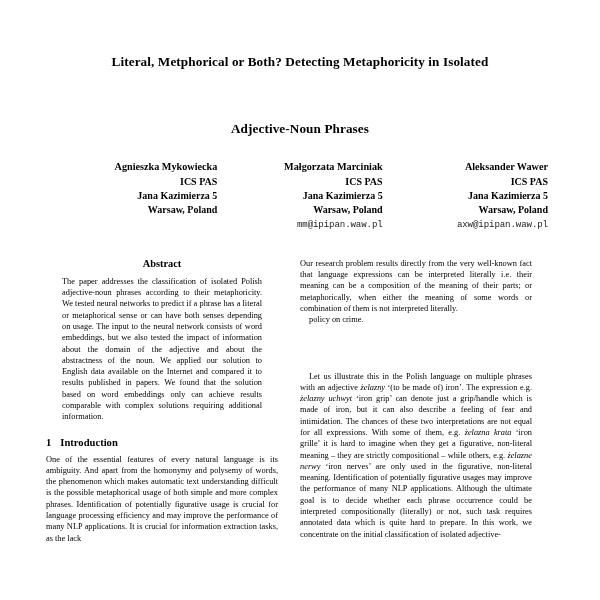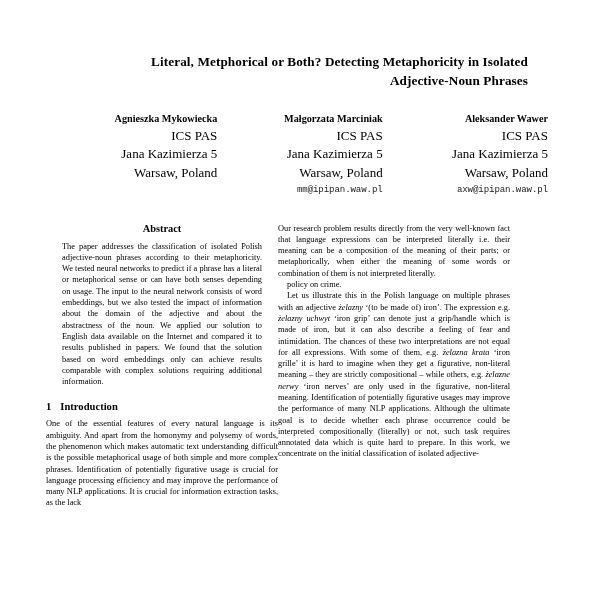--- a/index.html
+++ b/index.html
@@ -24,26 +24,26 @@
     overflow: hidden;
   }
 
   
   .title-block {
     padding: 52px 72px 0 72px;
   }
   .paper-title {
     font-size: 13.2px;
     font-weight: bold;
-    text-align: right;
+    text-align: center;
     line-height: 1.45;
     letter-spacing: 0.1px;
     margin: 0;
   }
-  .title-line-2 { display: block; }
+  .title-line-2 { display: block; margin-top: 48px; }
 
   
   .authors {
     display: flex;
     justify-content: center;
     margin-top: 22px;
     padding: 0 52px;
   }
   .author {
     flex: 1 1 0;
@@ -51,38 +51,40 @@
     line-height: 1.42;
   }
   .author-name {
     font-size: 10.2px;
     font-weight: bold;
     display: block;
   }
   .author-affil,
   .author-street,
   .author-city {
-    font-size: 13px;
+    font-size: 10px;
     display: block;
+    font-weight: bold;
   }
   .author-email {
     font-family: "Liberation Mono", "DejaVu Sans Mono", monospace;
     font-size: 9.1px;
     display: block;
     margin-top: 1.5px;
     letter-spacing: -0.1px;
     color: #222;
   }
 
   
   .columns {
     display: flex;
     margin-top: 26px;
     padding: 0 46px;
     box-sizing: border-box;
+    gap: 22px;
   }
   .col {
     width: 232px;
     box-sizing: border-box;
   }
 
   .abstract-wrap {
     padding: 0 16px;
   }
   .abstract-heading {
@@ -177,21 +179,21 @@
       <p class="body-text intro-first">One of the essential features of every natural language is its ambiguity. And apart from the homonymy and polysemy of words, the phenomenon which makes automatic text understanding difficult is the possible metaphorical usage of both simple and more complex phrases. Identification of potentially figurative usage is crucial for language processing efficiency and may improve the performance of many NLP applications. It is crucial for information extraction tasks, as the lack</p>
 
     </div>
 
     <div class="col">
 
       <p class="body-text">Our research problem results directly from the very well-known fact that language expressions can be interpreted literally i.e. their meaning can be a composition of the meaning of their parts; or metaphorically, when either the meaning of some words or combination of them is not interpreted literally.</p>
 
       <p class="body-text">policy on crime.</p>
 
-      <p class="body-text" style="text-indent:9px;">
+      <p class="body-text" style="text-indent:9px;margin-top:45px;">
         <span>Let us illustrate this in the Polish language on multiple phrases with an adjective </span><i>żelazny</i><span> ‘(to be made of) iron’. The expression e.g. </span><i>żelazny uchwyt</i><span> ‘iron grip’ can denote just a grip/handle which is made of iron, but it can also describe a feeling of fear and intimidation. The chances of these two interpretations are not equal for all expressions. With some of them, e.g. </span><i>żelazna krata</i><span> ‘iron grille’ it is hard to imagine when they get a figurative, non-literal meaning – they are strictly compositional – while others, e.g. </span><i>żelazne nerwy</i><span> ‘iron nerves’ are only used in the figurative, non-literal meaning. Identification of potentially figurative usages may improve the performance of many NLP applications. Although the ultimate goal is to decide whether each phrase occurrence could be interpreted compositionally (literally) or not, such task requires annotated data which is quite hard to prepare. In this work, we concentrate on the initial classification of isolated adjective-</span>
       </p>
 
     </div>
 
   </div>
 
 </div>
 
 </body></html>

